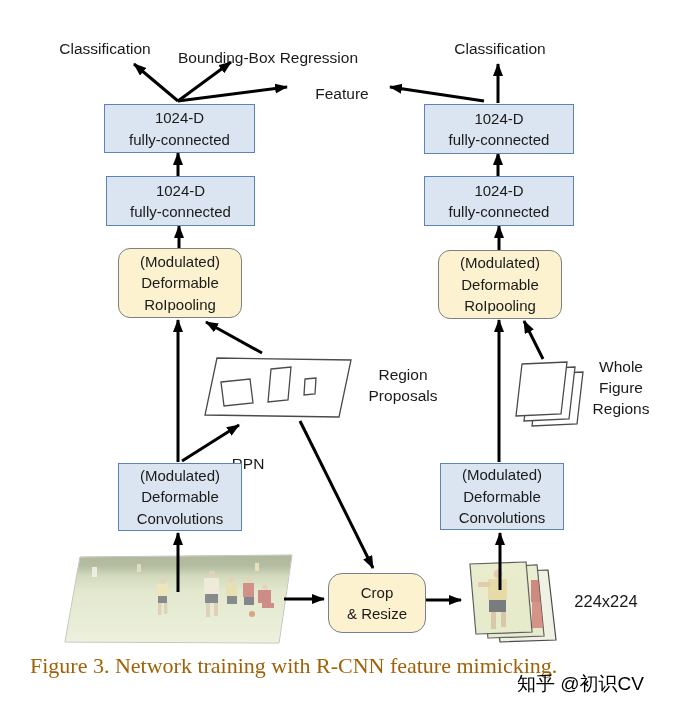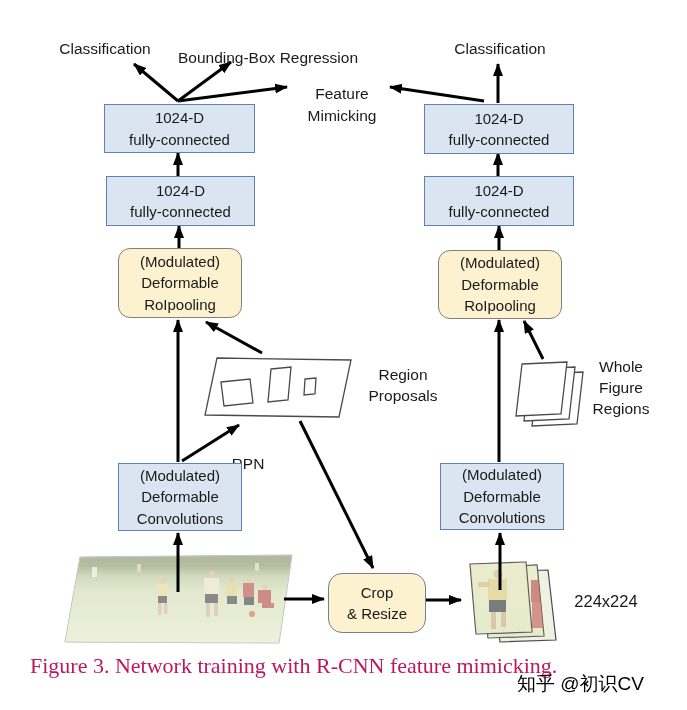--- a/index.html
+++ b/index.html
@@ -13,21 +13,21 @@
   .box{
     position:absolute;display:flex;flex-direction:column;align-items:center;justify-content:center;
     text-align:center;font-size:15px;line-height:21.5px;font-weight:500;
   }
   .box span{display:block;white-space:nowrap;}
   .fc{background:#dbe5f1;border:1.6px solid #5b83b4;}
   .pool{background:#fdf2cf;border:1.6px solid #7f7f7f;border-radius:12px;}
   .crop{border-radius:14px;border-color:#74808f;}
   .caption{
     position:absolute;left:30px;top:653px;font-family:"Liberation Serif",serif;
-    font-size:22px;color:#be185d;white-space:nowrap;
+    font-size:22px;color:#a16207;white-space:nowrap;
   }
   .watermark{
     position:absolute;left:517px;top:671px;font-size:19px;color:#000000;white-space:nowrap;
   }
 </style>
 </head>
 <body>
 
 <div class="canvas">
 
@@ -150,21 +150,20 @@
   </svg>
 
   <div class="lbl" style="left:45px;top:38px;width:120px;">
     <span>Classification</span>
   </div>
   <div class="lbl" style="left:168px;top:38px;width:200px;margin-top:9px;">
     <span>Bounding-Box Regression</span>
   </div>
   <div class="lbl" style="left:296px;top:67px;width:92px;line-height:22px;margin-top:16px;">
     <span>Feature</span>
-    <span>Mimicking</span>
   </div>
   <div class="lbl" style="left:444px;top:38px;width:112px;">
     <span>Classification</span>
   </div>
   <div class="lbl" style="left:362px;top:364px;width:82px;">
     <span>Region</span>
     <span>Proposals</span>
   </div>
   <div class="lbl" style="left:224px;top:437px;width:48px;margin-top:16px;">
     <span>RPN</span>

